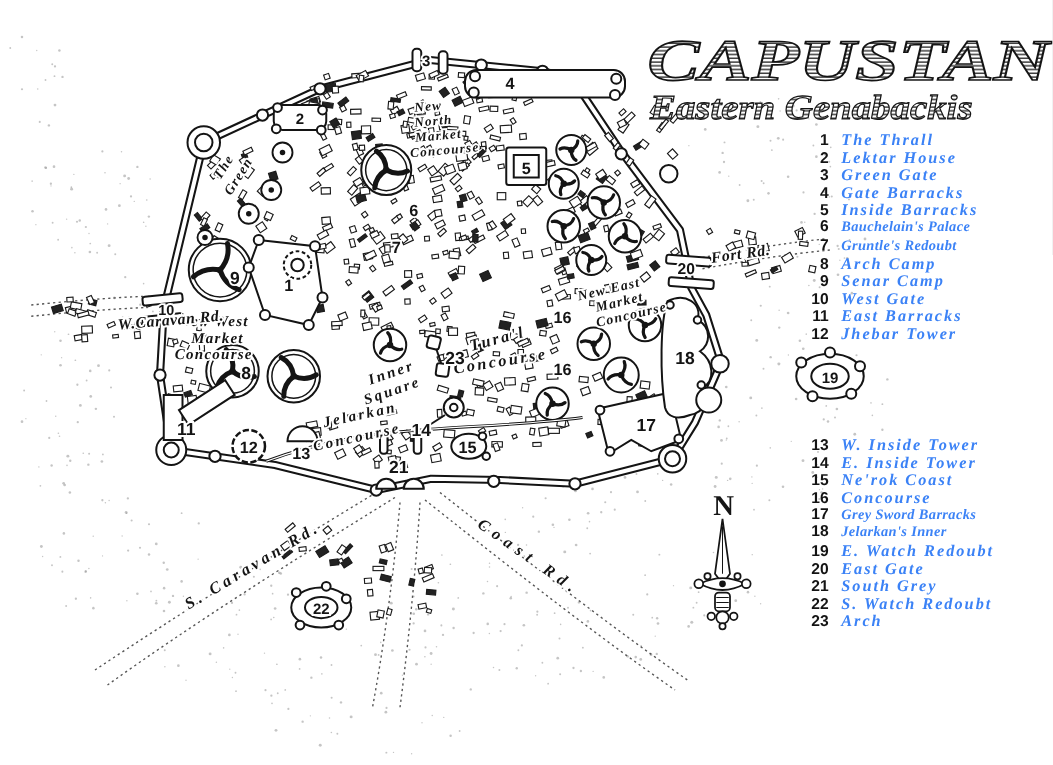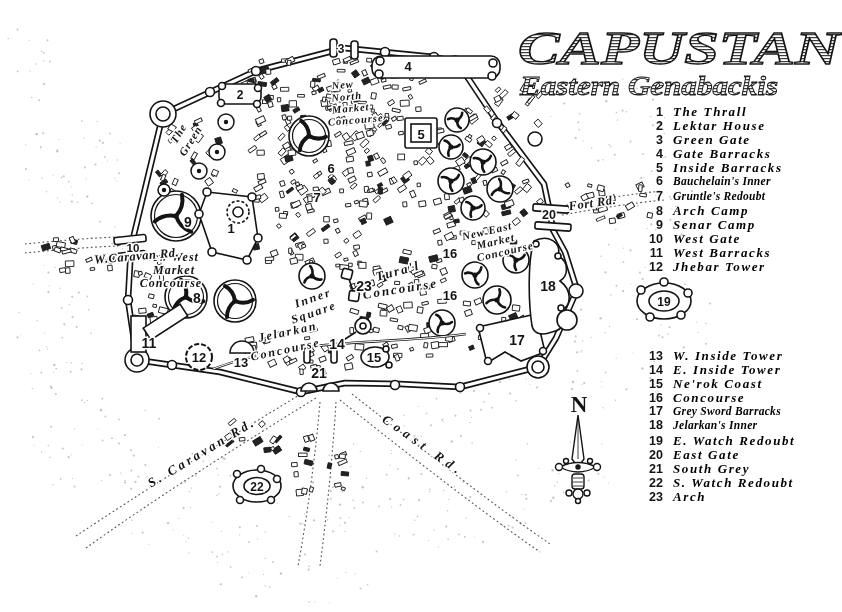--- a/index.html
+++ b/index.html
@@ -20,21 +20,21 @@
   .ttl{font-family:"Liberation Serif",serif;font-style:italic;font-weight:700;
        text-anchor:middle}
   .compassN{font-family:"Liberation Serif",serif;font-weight:700;font-size:23px;
        fill:#141414;text-anchor:middle}
   
   .legend{position:absolute;width:198px}
   .lrow{display:flex;align-items:baseline;height:14.1px;white-space:nowrap}
   .lnum{flex:none;width:20px;text-align:right;margin-right:10px;
         font-family:"Liberation Sans",sans-serif;font-weight:700;font-size:12.5px;color:#141414}
   .llab{font-family:"Liberation Serif",serif;font-style:italic;font-weight:700;
-        font-size:13px;letter-spacing:1.6px;color:#000000}
+        font-size:13px;letter-spacing:1.6px;color:#3b82f6}
   .llab.sm{font-size:11.5px;letter-spacing:.3px}
 </style>
 </head>
 <body>
 
 <div class="stage">
 <svg id="mapsvg" width="842" height="612" viewBox="0 0 842 612">
   <defs>
     <pattern id="hatch" width="3" height="3" patternUnits="userSpaceOnUse">
       <rect width="3" height="3" fill="#fff"></rect>
@@ -1452,41 +1452,41 @@
       <div class="lrow">
         <span class="lnum">4</span>
         <span class="llab">Gate Barracks</span>
       </div>
       <div class="lrow">
         <span class="lnum">5</span>
         <span class="llab">Inside Barracks</span>
       </div>
       <div class="lrow">
         <span class="lnum">6</span>
-        <span class="llab sm">Bauchelain's Inner</span>
+        <span class="llab sm">Bauchelain's Palace</span>
       </div>
       <div class="lrow">
         <span class="lnum">7</span>
         <span class="llab sm">Gruntle's Redoubt</span>
       </div>
       <div class="lrow">
         <span class="lnum">8</span>
         <span class="llab">Arch Camp</span>
       </div>
       <div class="lrow">
         <span class="lnum">9</span>
         <span class="llab">Senar Camp</span>
       </div>
       <div class="lrow">
         <span class="lnum">10</span>
         <span class="llab">West Gate</span>
       </div>
       <div class="lrow">
         <span class="lnum">11</span>
-        <span class="llab">West Barracks</span>
+        <span class="llab">East Barracks</span>
       </div>
       <div class="lrow">
         <span class="lnum">12</span>
         <span class="llab">Jhebar Tower</span>
       </div>
     </div>
 <div class="legend" id="legend2" style="left:643px;top:348px">
       <div class="lrow">
         <span class="lnum">13</span>
         <span class="llab">W. Inside Tower</span>

